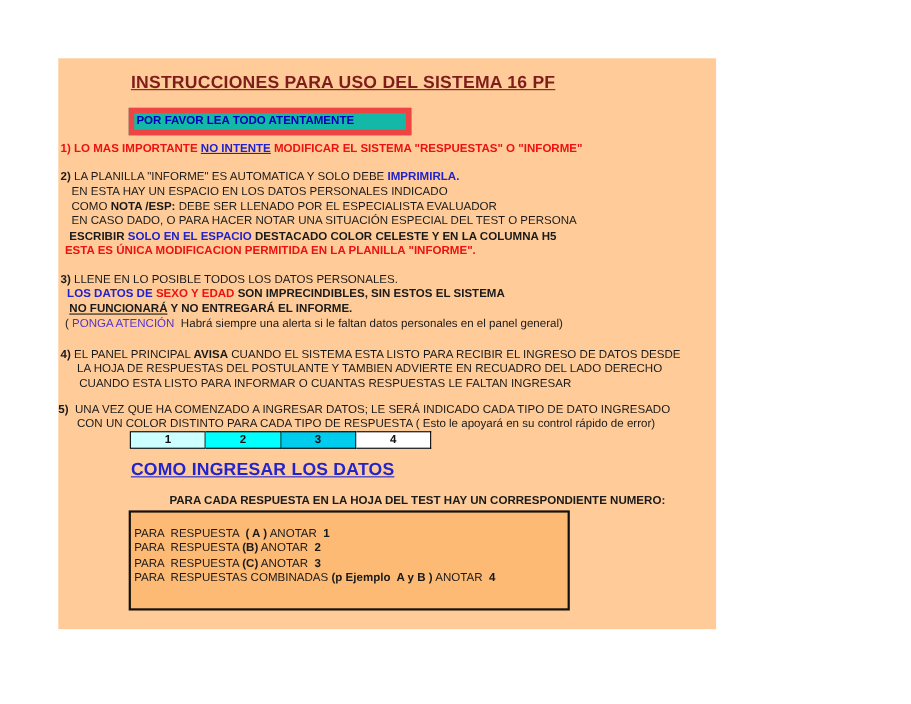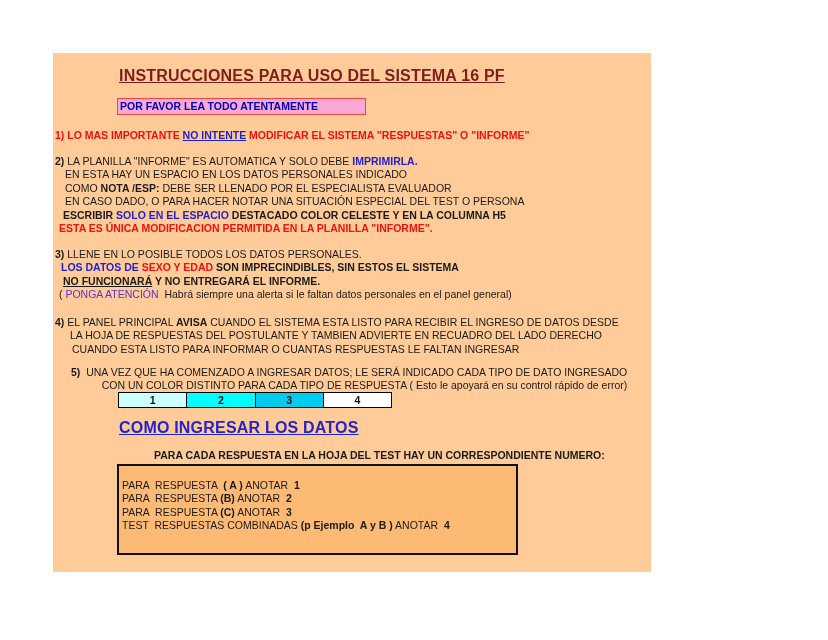--- a/index.html
+++ b/index.html
@@ -10,22 +10,22 @@
   .panel{
     position:absolute;left:53px;top:53px;width:598px;height:519px;
     background:#FFCC99;
   }
   .abs{position:absolute;}
   .page-title{
     left:66px;top:14px;font-size:16px;font-weight:bold;color:#7f1d1d;
     text-decoration:underline;letter-spacing:0.2px;white-space:pre;
   }
   .notice-box{
-    left:64px;top:45px;width:247px;height:15px;background:#f9a8d4;
-    border:1px solid #ef4444;
+    left:64px;top:45px;width:247px;height:15px;background:#14b8a6;
+    border:5px solid #ef4444;
   }
   .notice-box .txt{
     font-size:10.5px;font-weight:bold;color:#0000B8;line-height:15px;
     padding-left:2px;white-space:pre;display:block;
   }
   .block{font-size:10.5px;color:#1A1A1A;}
   .line{height:13.4px;line-height:13.4px;white-space:pre;}
   .s-k{color:#1A1A1A;}
   .s-b{color:#1A1A1A;font-weight:bold;}
   .s-r{color:#EE1111;font-weight:bold;}
@@ -88,37 +88,37 @@
       <div class="line" style="padding-left: 8px;"><span class="s-bu">NO FUNCIONARÁ</span><span class="s-b"> Y NO ENTREGARÁ EL INFORME.</span></div>
       <div class="line" style="padding-left: 4px;"><span class="s-k">( </span><span class="s-v">PONGA ATENCIÓN</span><span class="s-k">  Habrá siempre una alerta si le faltan datos personales en el panel general)</span></div>
     </div>
 
   <div class="abs block" style="left:2px;top:263px;">
       <div class="line"><span class="s-b">4)</span><span class="s-k"> EL PANEL PRINCIPAL </span><span class="s-b">AVISA</span><span class="s-k"> CUANDO EL SISTEMA ESTA LISTO PARA RECIBIR EL INGRESO DE DATOS DESDE</span></div>
       <div class="line" style="padding-left: 15px;"><span class="s-k">LA HOJA DE RESPUESTAS DEL POSTULANTE Y TAMBIEN ADVIERTE EN RECUADRO DEL LADO DERECHO</span></div>
       <div class="line" style="padding-left: 17px;"><span class="s-k">CUANDO ESTA LISTO PARA INFORMAR O CUANTAS RESPUESTAS LE FALTAN INGRESAR</span></div>
     </div>
 
-  <div class="abs block" style="left:18px;top:313px;text-align:right;">
+  <div class="abs block" style="left:0;top:313px;">
       <div class="line"><span class="s-b">5)</span><span class="s-k">  UNA VEZ QUE HA COMENZADO A INGRESAR DATOS; LE SERÁ INDICADO CADA TIPO DE DATO INGRESADO</span></div>
       <div class="line" style="padding-left: 17px;"><span class="s-k">CON UN COLOR DISTINTO PARA CADA TIPO DE RESPUESTA ( Esto le apoyará en su control rápido de error)</span></div>
     </div>
 
   <div class="abs cell-row">
       <div class="cell" style="background: rgb(204, 255, 255);">1</div>
       <div class="cell" style="background: rgb(0, 255, 255);">2</div>
       <div class="cell" style="background: rgb(0, 204, 238);">3</div>
       <div class="cell" style="background: rgb(255, 255, 255);">4</div>
     </div>
 
   <div class="abs section-title">COMO INGRESAR LOS DATOS</div>
 
   <div class="abs para-bold">PARA CADA RESPUESTA EN LA HOJA DEL TEST HAY UN CORRESPONDIENTE NUMERO:</div>
 
   <div class="abs block yellow-box">
       <div class="line"><span class="s-k">PARA  RESPUESTA  </span><span class="s-b">( A )</span><span class="s-k"> ANOTAR  </span><span class="s-b">1</span></div>
       <div class="line"><span class="s-k">PARA  RESPUESTA </span><span class="s-b">(B)</span><span class="s-k"> ANOTAR  </span><span class="s-b">2</span></div>
       <div class="line"><span class="s-k">PARA  RESPUESTA </span><span class="s-b">(C)</span><span class="s-k"> ANOTAR  </span><span class="s-b">3</span></div>
-      <div class="line"><span class="s-k">TEST  RESPUESTAS COMBINADAS </span><span class="s-b">(p Ejemplo  A y B )</span><span class="s-k"> ANOTAR  </span><span class="s-b">4</span></div>
+      <div class="line"><span class="s-k">PARA  RESPUESTAS COMBINADAS </span><span class="s-b">(p Ejemplo  A y B )</span><span class="s-k"> ANOTAR  </span><span class="s-b">4</span></div>
     </div>
 
 
 </div>
 
 </body></html>

